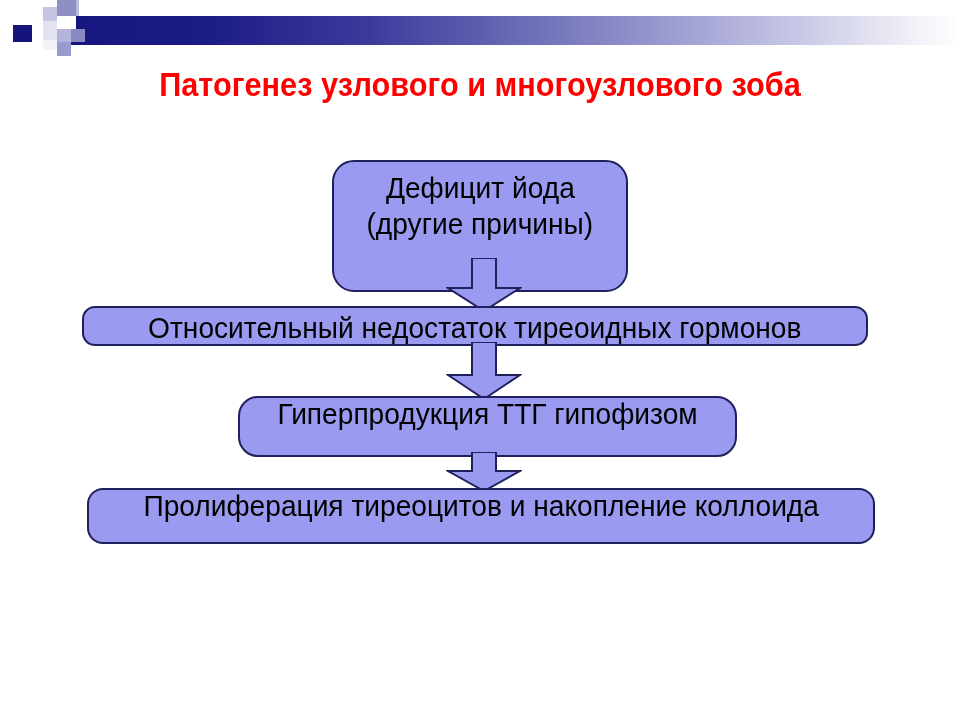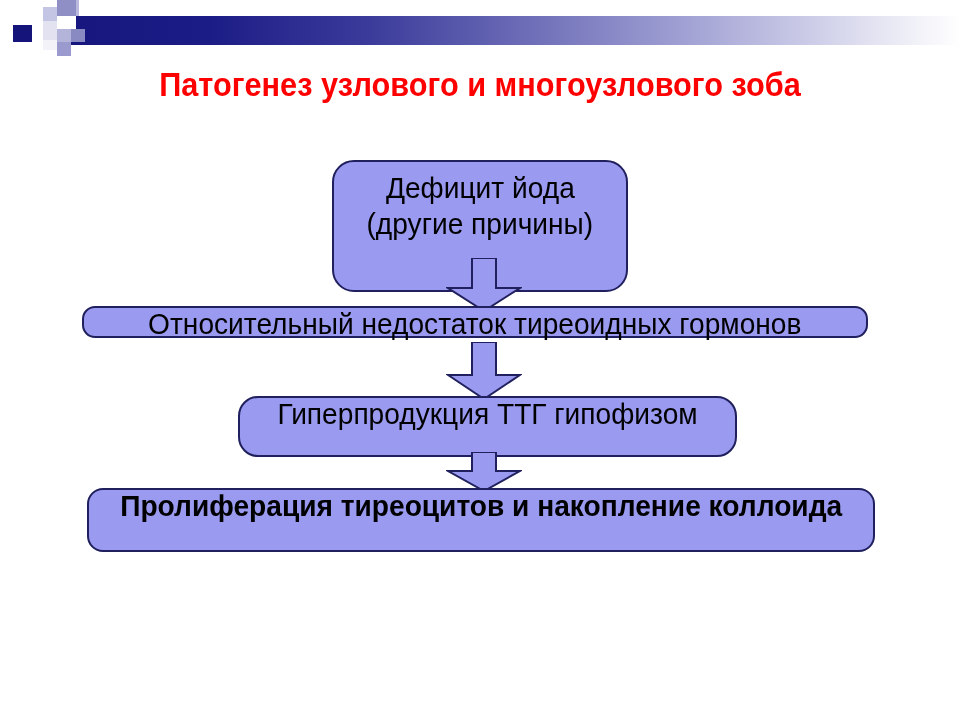--- a/index.html
+++ b/index.html
@@ -165,44 +165,43 @@
     top: 160px;
     width: 296px;
     height: 132px;
     border-radius: 22px;
     padding-top: 8px;
   }
   #box-2 {
     left: 82px;
     top: 306px;
     width: 786px;
-    height: 32px;
+    height: 40px;
     border-radius: 13px;
     padding-top: 4px;
     justify-content: center;
   }
   #box-3 {
     left: 238px;
     top: 396px;
     width: 499px;
     height: 61px;
     border-radius: 20px;
     padding-top: 0px;
     justify-content: flex-start;
   }
   #box-3 .line { margin-top: -2px; }
   #box-4 {
     left: 87px;
     top: 488px;
     width: 788px;
-    height: 64px;
+    height: 56px;
     border-radius: 16px;
     padding-top: 0px;
     justify-content: flex-start;
-    font-weight: bold;
   }
   #box-4 .line { margin-top: -2px; }
 
   
   .arrow {
     position: absolute;
   }
   .arrow svg {
     display: block;
   }

